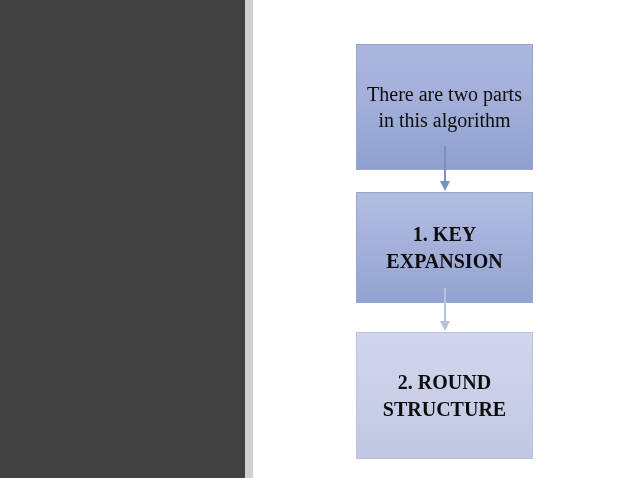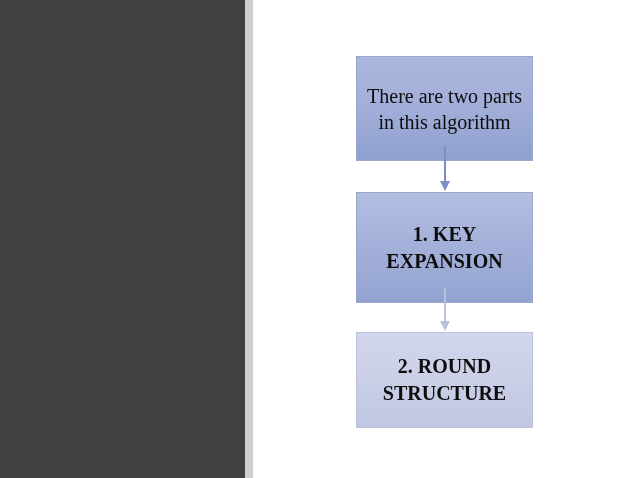--- a/index.html
+++ b/index.html
@@ -74,40 +74,40 @@
     border: 1px solid #9aa6cc;
     display: flex;
     align-items: center;
     justify-content: center;
     text-align: center;
     color: #0d0d0d;
     font-family: "Liberation Serif", serif;
   }
 
   #box-1 {
-    top: 56px;
-    height: 105px;
+    top: 44px;
+    height: 126px;
     background: linear-gradient(to bottom, #acb7de 0%, #a3afd9 45%, #8fa0cf 100%);
     font-size: 20px;
     line-height: 26px;
     font-weight: normal;
   }
 
   #box-2 {
     top: 192px;
     height: 111px;
     background: linear-gradient(to bottom, #b3bee2 0%, #a5b1da 45%, #93a3d1 100%);
     font-size: 20px;
     line-height: 27px;
     font-weight: bold;
   }
 
   #box-3 {
     top: 332px;
-    height: 96px;
+    height: 127px;
     border-color: #bcc2dd;
     background: linear-gradient(to bottom, #d2d6ec 0%, #cbd0e8 45%, #c1c7e2 100%);
     font-size: 20px;
     line-height: 27px;
     font-weight: bold;
   }
 
   .box-text {
     display: block;
     padding: 0 8px;

